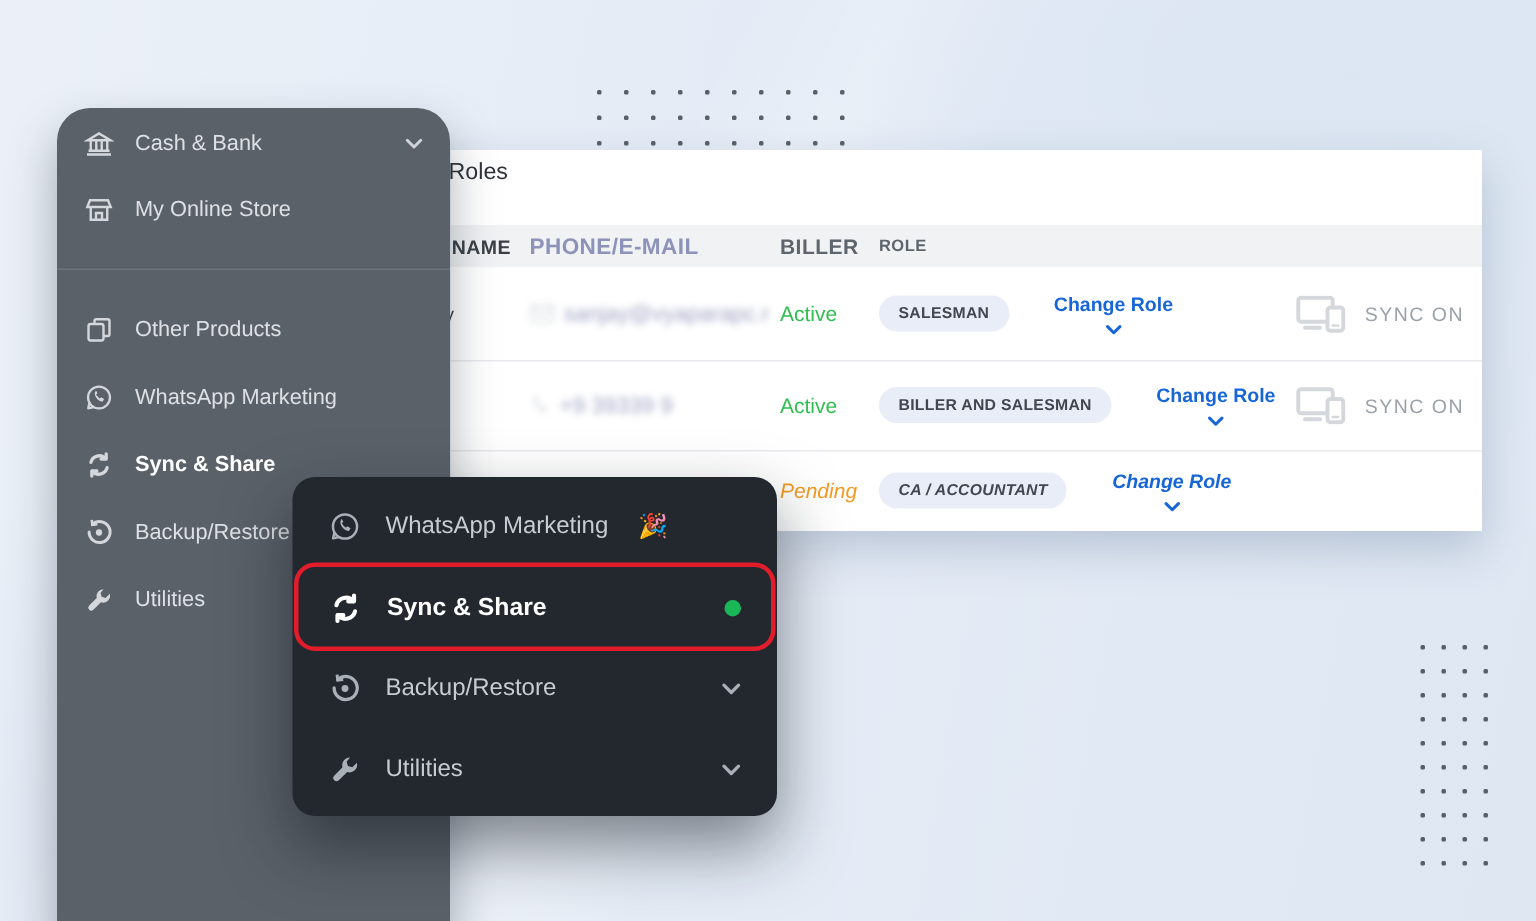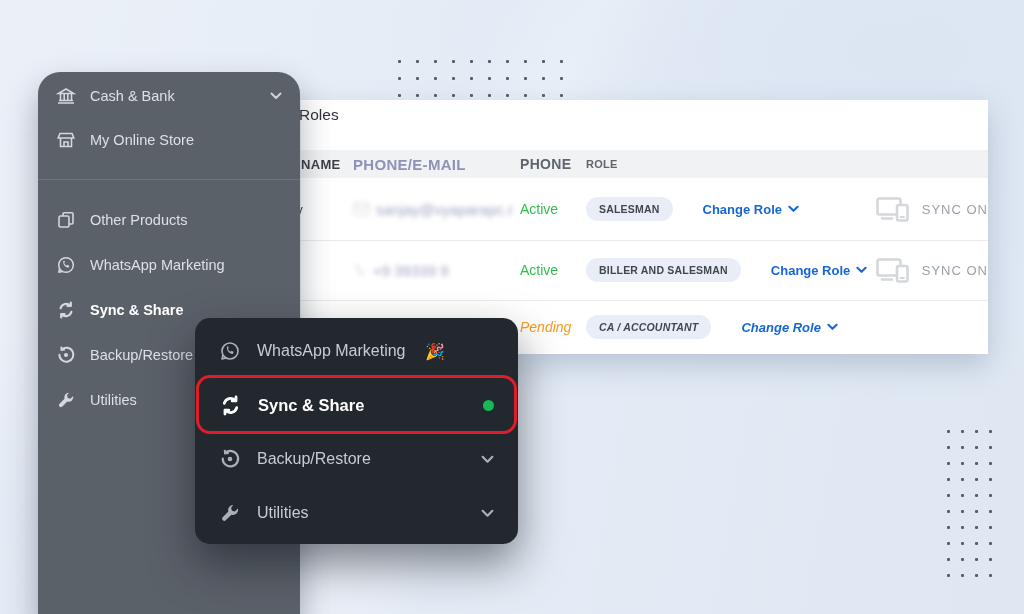--- a/index.html
+++ b/index.html
@@ -31,22 +31,22 @@
   .row2{top:140px;height:60px;}
   .row3{top:200px;height:54px;border-bottom:none;font-style:italic;}
   .c-name{width:98px;padding-left:8px;box-sizing:border-box;font-size:13px;color:#3a3f46;}
   .c-contact{width:167px;display:flex;align-items:center;gap:6px;font-size:15px;color:#8d92b8;}
   .c-status{width:66px;font-size:14px;}
   .st-active{color:#2fbf50;}
   .st-pending{color:#f59b22;}
   .badge{background:#e8edf8;color:#42474f;font-size:10.5px;font-weight:700;letter-spacing:.2px;
     padding:6px 13px;border-radius:13px;white-space:nowrap;}
   .chrole{margin-left:30px;display:flex;align-items:center;gap:6px;
-    color:#1766d8;font-size:13px;font-weight:700;cursor:pointer;white-space:nowrap;}
-  .syncgrp{margin-left:auto;display:flex;align-items:center;gap:12px;}
+    color:#1766d8;font-size:13px;font-weight:700;cursor:pointer;white-space:nowrap;flex-direction:column;}
+  .syncgrp{margin-left:auto;display:flex;align-items:center;gap:12px;padding-right:12px;}
   .synctxt{font-size:13px;font-weight:500;letter-spacing:1px;color:#9aa1a9;white-space:nowrap;}
   .blurred{filter:blur(2.4px);opacity:.85;}
   .devicon{color:#4a5058;}
   .devicon.off{color:#7d838c;}
 
   
   .sidebar{position:absolute;left:38px;top:72px;width:262px;height:564px;z-index:3;
     background:#5b6169;border-radius:22px;box-shadow:0 16px 32px rgba(42,50,64,.38);
     padding-top:2px;box-sizing:border-box;}
   .s-item{height:44px;display:flex;align-items:center;gap:14px;padding:0 18px;cursor:pointer;
@@ -152,21 +152,21 @@
       <i></i>
       <i></i>
     </div>
 
   <div class="panel">
     <div class="panel-title">User Roles</div>
 
     <div class="thead">
       <div class="c-name">FULL NAME</div>
       <div class="c-contact">PHONE/E-MAIL</div>
-      <div class="c-status">PHONE</div>
+      <div class="c-status">BILLER</div>
       <div>ROLE</div>
     </div>
 
     <div class="trow row1">
       <div class="c-name">Sanjay</div>
       <div class="c-contact blurred">
         <span class="ico">
           <svg width="17" height="14" viewBox="0 0 20 16" fill="none" stroke="currentColor" stroke-width="1.6">
               <rect x="1.5" y="1.5" width="17" height="13" rx="1.5"></rect>
               <path d="M2 3 L10 9.5 L18 3"></path>

